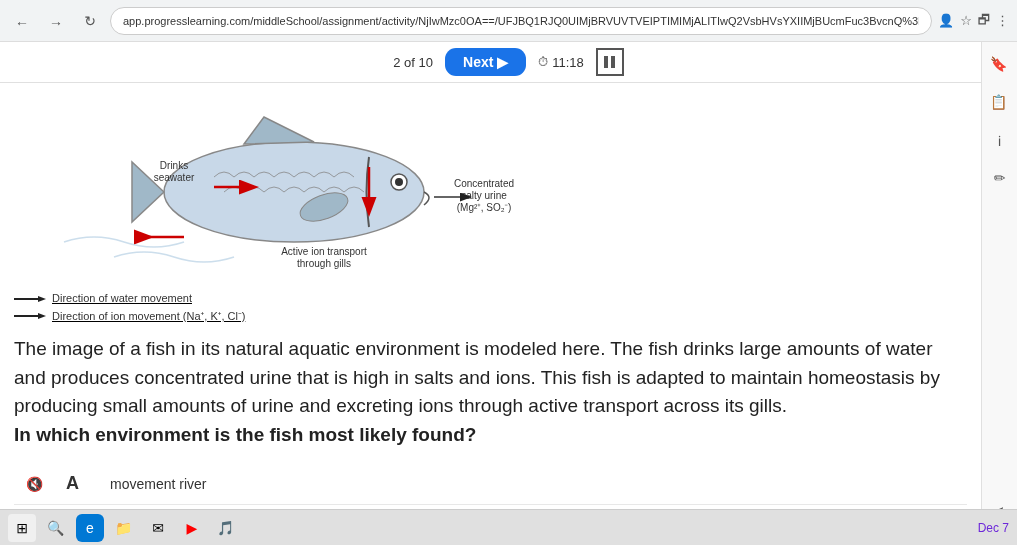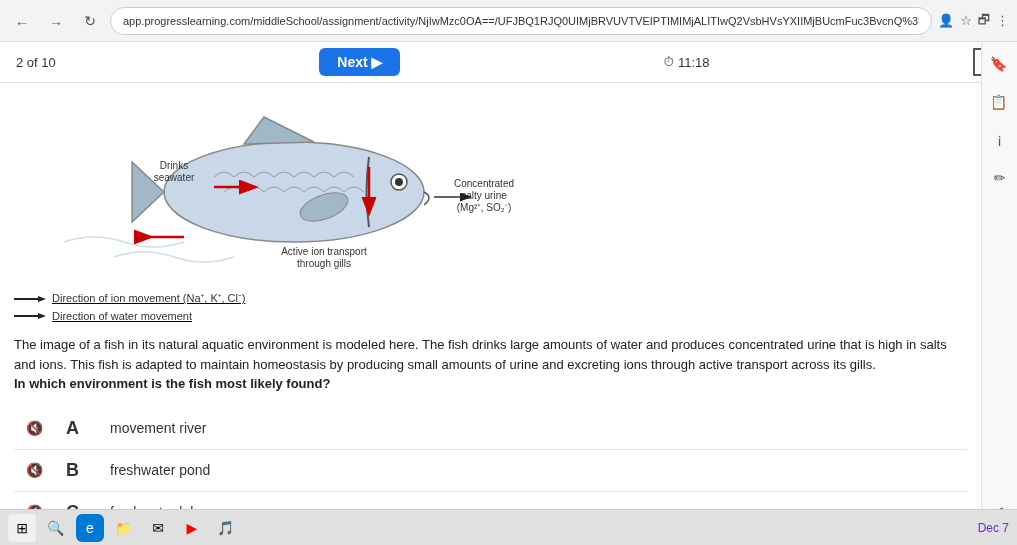--- a/index.html
+++ b/index.html
@@ -48,35 +48,35 @@
       align-items: center;
       gap: 6px;
       font-size: 13px;
       color: #555;
     }
 
     
     .question-bar {
       display: flex;
       align-items: center;
-      justify-content: space-between;
+      justify-content: center;
       padding: 6px 16px;
       background: #fff;
       border-bottom: 1px solid #e0e0e0;
       gap: 12px;
     }
     .question-counter {
       font-size: 13px;
       color: #333;
     }
     .next-btn {
       background: #1a73e8;
       color: #fff;
       border: none;
-      border-radius: 6px;
+      border-radius: 11px;
       padding: 6px 18px;
       font-size: 14px;
       font-weight: bold;
       cursor: pointer;
       display: flex;
       align-items: center;
       gap: 4px;
     }
     .timer {
       font-size: 13px;
@@ -152,21 +152,21 @@
       line-height: 1.6;
     }
     .legend-row {
       display: flex;
       align-items: center;
       gap: 6px;
     }
 
     
     .question-text {
-      font-size: 13px;
+      font-size: 19px;
       color: #222;
       line-height: 1.5;
       margin-bottom: 14px;
       max-width: 960px;
     }
 
     
     .answer-row {
       display: flex;
       align-items: center;
@@ -327,28 +327,28 @@
         <path d="M100,160 Q130,150 160,160 Q190,170 220,160" stroke="#aac8e0" stroke-width="1.5" fill="none" opacity="0.6"></path>
       </svg>
 
       
       <div class="legend">
         <div class="legend-row">
           <svg width="32" height="10">
             <line x1="0" y1="5" x2="26" y2="5" stroke="#222" stroke-width="2"></line>
             <polygon points="24,2 32,5 24,8" fill="#222"></polygon>
           </svg>
-          <span>Direction of ion movement (Na⁺, K⁺, Cl⁻)</span>
+          <span>Direction of water movement</span>
         </div>
         <div class="legend-row">
           <svg width="32" height="10">
             <line x1="0" y1="5" x2="26" y2="5" stroke="#222" stroke-width="2"></line>
             <polygon points="24,2 32,5 24,8" fill="#222"></polygon>
           </svg>
-          <span>Direction of water movement</span>
+          <span>Direction of ion movement (Na⁺, K⁺, Cl⁻)</span>
         </div>
       </div>
     </div>
   </div>
 
   <div class="question-text">
     <span>The image of a fish in its natural aquatic environment is modeled here. The fish drinks large amounts of water and produces concentrated urine that is high in salts and ions. This fish is adapted to maintain homeostasis by producing small amounts of urine and excreting ions through active transport across its gills.</span>
     <br>
     <strong>In which environment is the fish most likely found?</strong>
   </div>

